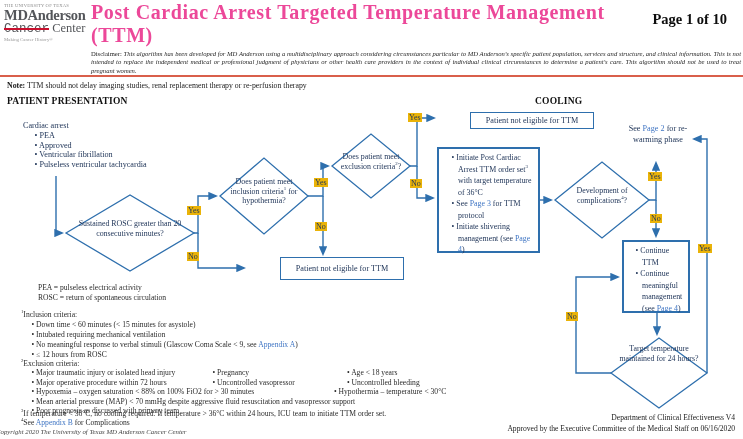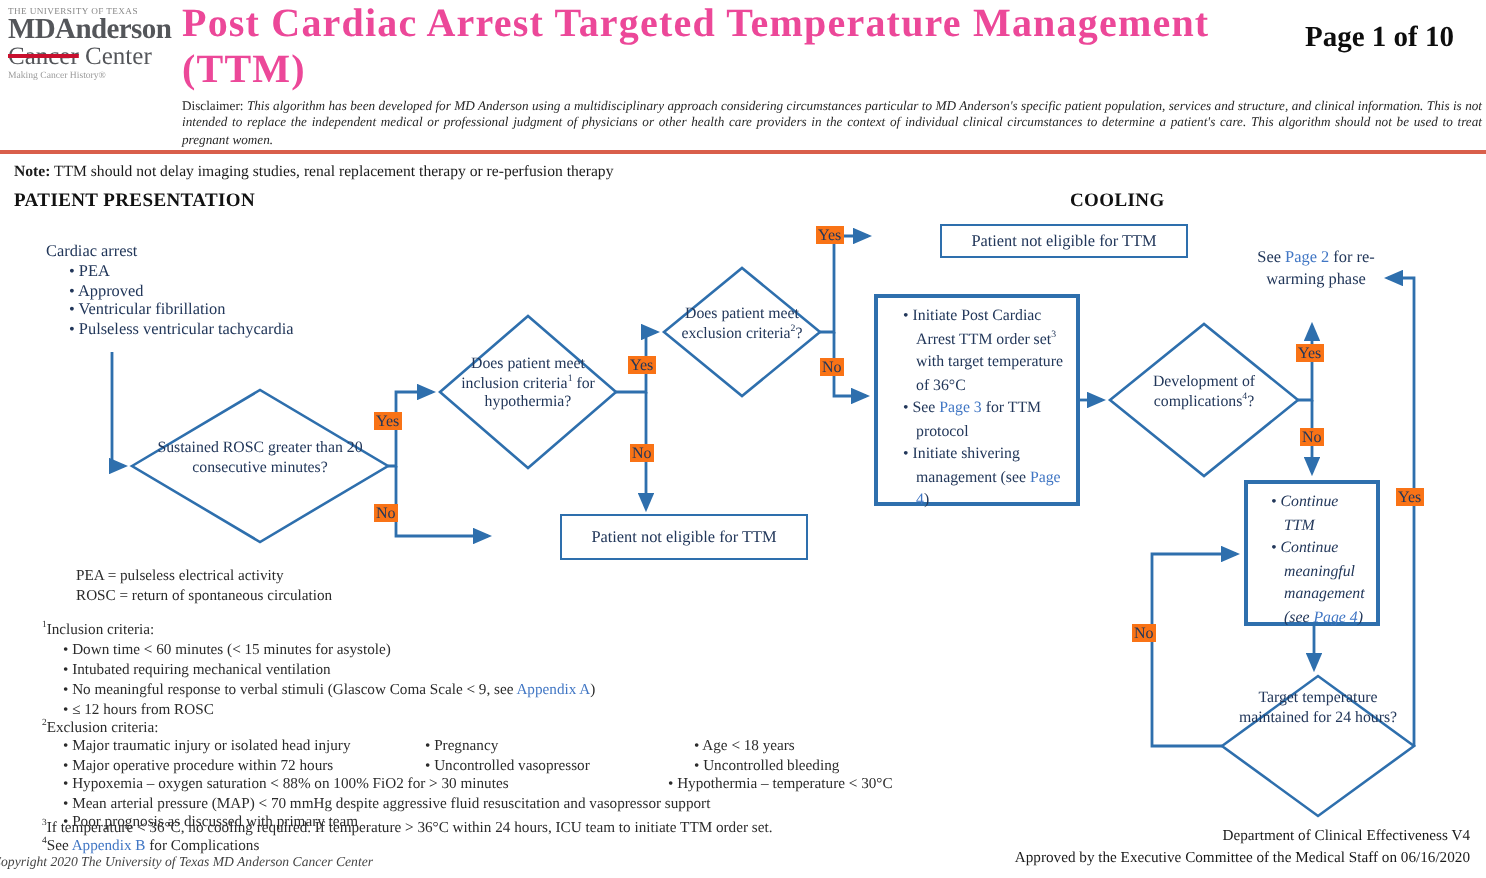--- a/index.html
+++ b/index.html
@@ -4,32 +4,32 @@
 <style>
   html,body{margin:0;padding:0;background:#fff;}
   .page{position:relative;width:743px;height:439px;background:#fff;overflow:hidden;
         font-family:"Liberation Serif",serif;color:#2b2b2b;}
   .abs{position:absolute;}
   sup{font-size:0.62em;vertical-align:super;line-height:0;}
   
   .logo-univ{font-size:4.6px;color:#8a8a8a;letter-spacing:.2px;}
   .logo-name{font-size:14.5px;color:#54565a;font-weight:bold;letter-spacing:-.3px;line-height:14px;}
   .logo-cc{font-size:12.5px;color:#54565a;line-height:12px;}
-  .logo-cancer{text-decoration:line-through;text-decoration-color:#c8102e;text-decoration-thickness:2px;}
+  .logo-cancer{text-decoration:line-through;text-decoration-color:#c8102e;text-decoration-thickness:2px;font-family:Liberation Mono, monospace;}
   .logo-tag{font-size:4.8px;color:#9a9a9a;margin-top:2px;}
   .title{font-size:20px;font-weight:bold;color:#ec4899;line-height:23px;letter-spacing:.6px;width:520px;}
   .pagelabel{font-size:14.5px;font-weight:bold;color:#0d0d0d;}
   .disclaimer{font-size:6.6px;font-style:italic;color:#262626;line-height:8.4px;width:650px;text-align:justify;}
   .redrule{height:2px;background:#d95f4b;width:743px;}
   .noteline{font-size:7.8px;color:#1a1a1a;}
   .sechead{font-size:9.5px;font-weight:bold;color:#111;letter-spacing:.2px;}
   
   .flowtxt{color:#22375a;}
   .dtext{position:absolute;text-align:center;font-size:7.9px;line-height:9.6px;color:#22375a;}
-  .yn{position:absolute;font-size:8px;color:#22375a;background:#f97316;padding:0 1px;line-height:9px;}
+  .yn{position:absolute;font-size:8px;color:#22375a;background:#eab308;padding:0 1px;line-height:9px;}
   .fbox{position:absolute;border:1.4px solid #2e6fad;background:#fff;color:#22375a;box-sizing:border-box;}
   .fbox.center{display:flex;align-items:center;justify-content:center;text-align:center;font-size:8.2px;margin-left:32px;}
   .fbox.thick{border-width:2px;}
   .bul{text-indent:-6.5px;padding-left:13px;}
   .bul::before{content:"• ";}
   .bx-items{font-size:7.9px;line-height:11.5px;padding:3px 3px 0 6px;}
   .link{color:#4076c4;}
   
   .plist{font-size:8.2px;line-height:9.8px;color:#22375a;}
   .plist .bul{margin-left:5px;}
@@ -127,21 +127,21 @@
 
   <div class="fbox thick" style="left:437px;top:147px;width:103px;height:106px;">
     <div class="bx-items">
       <div class="bul"><span>Initiate Post Cardiac Arrest TTM order set</span><sup>3</sup><span> with target temperature of 36°C</span></div>
       <div class="bul"><span>See </span><span class="link">Page 3</span><span> for TTM protocol</span></div>
       <div class="bul"><span>Initiate shivering management (see </span><span class="link">Page 4</span><span>)</span></div>
     </div>
   </div>
 
   <div class="fbox thick" style="left:622px;top:240px;width:68px;height:73px;">
-    <div class="bx-items" style="padding-left:5px;font-style:italic;">
+    <div class="bx-items" style="padding-left:5px;">
       <div class="bul">Continue TTM</div>
       <div class="bul"><span>Continue meaningful management (see </span><span class="link">Page 4</span><span>)</span></div>
     </div>
   </div>
 
   <div class="abs flowtxt" style="left:626px;top:123px;width:64px;text-align:center;font-size:8.2px;line-height:11px;"><span>See </span><span class="link">Page 2</span><span> for re-warming phase</span></div>
 
   <div class="abs fn fnb" style="left:38px;top:283px;">
     <div>PEA = pulseless electrical activity</div>
     <div>ROSC = return of spontaneous circulation</div>

